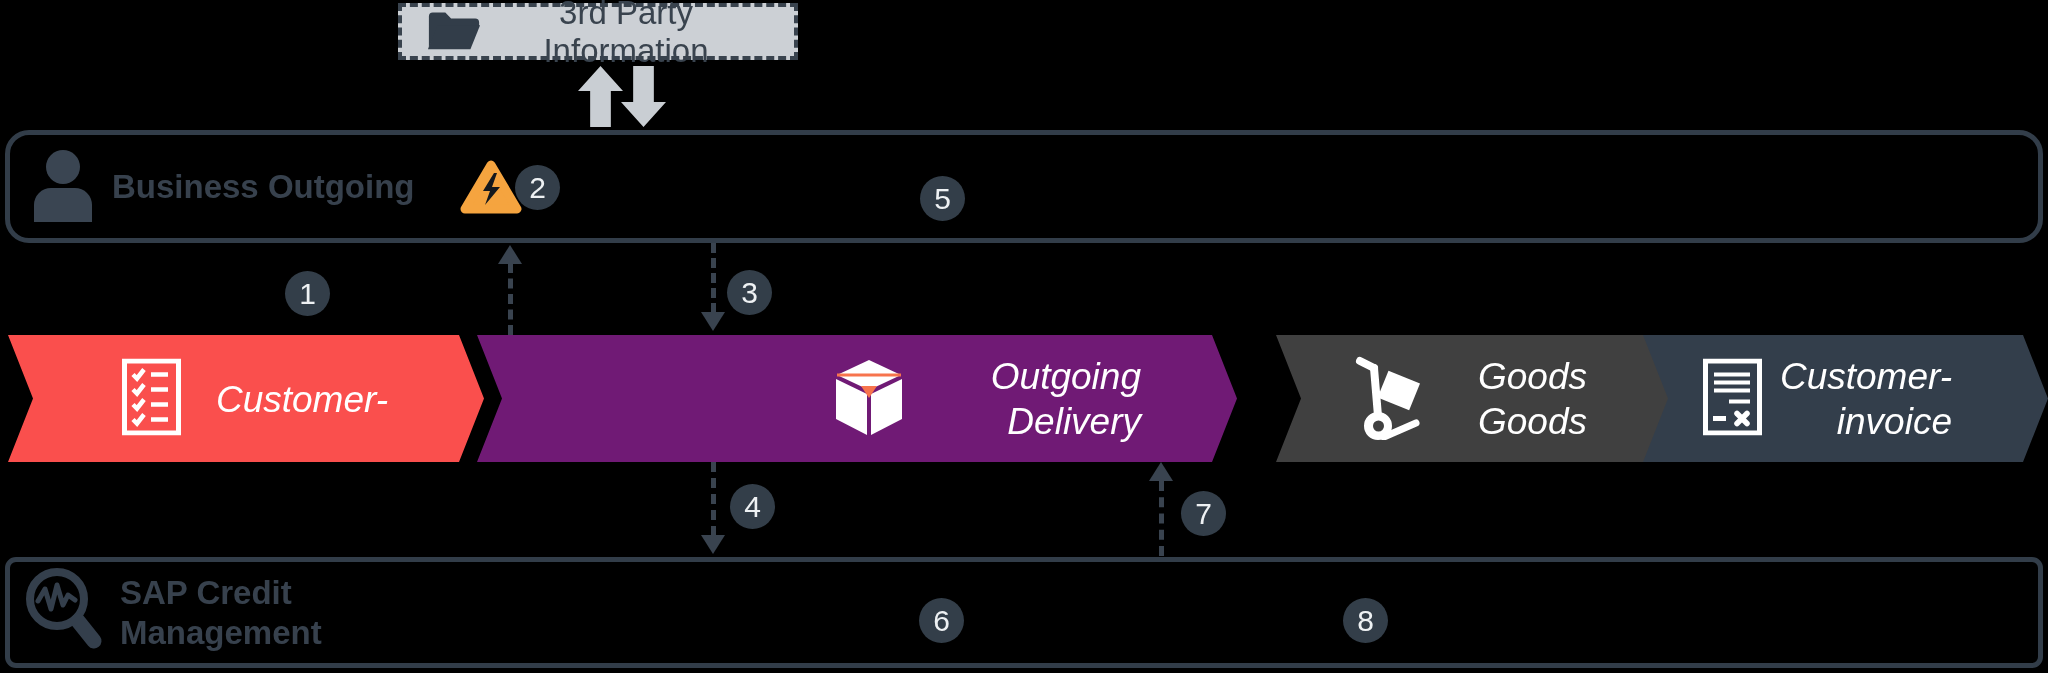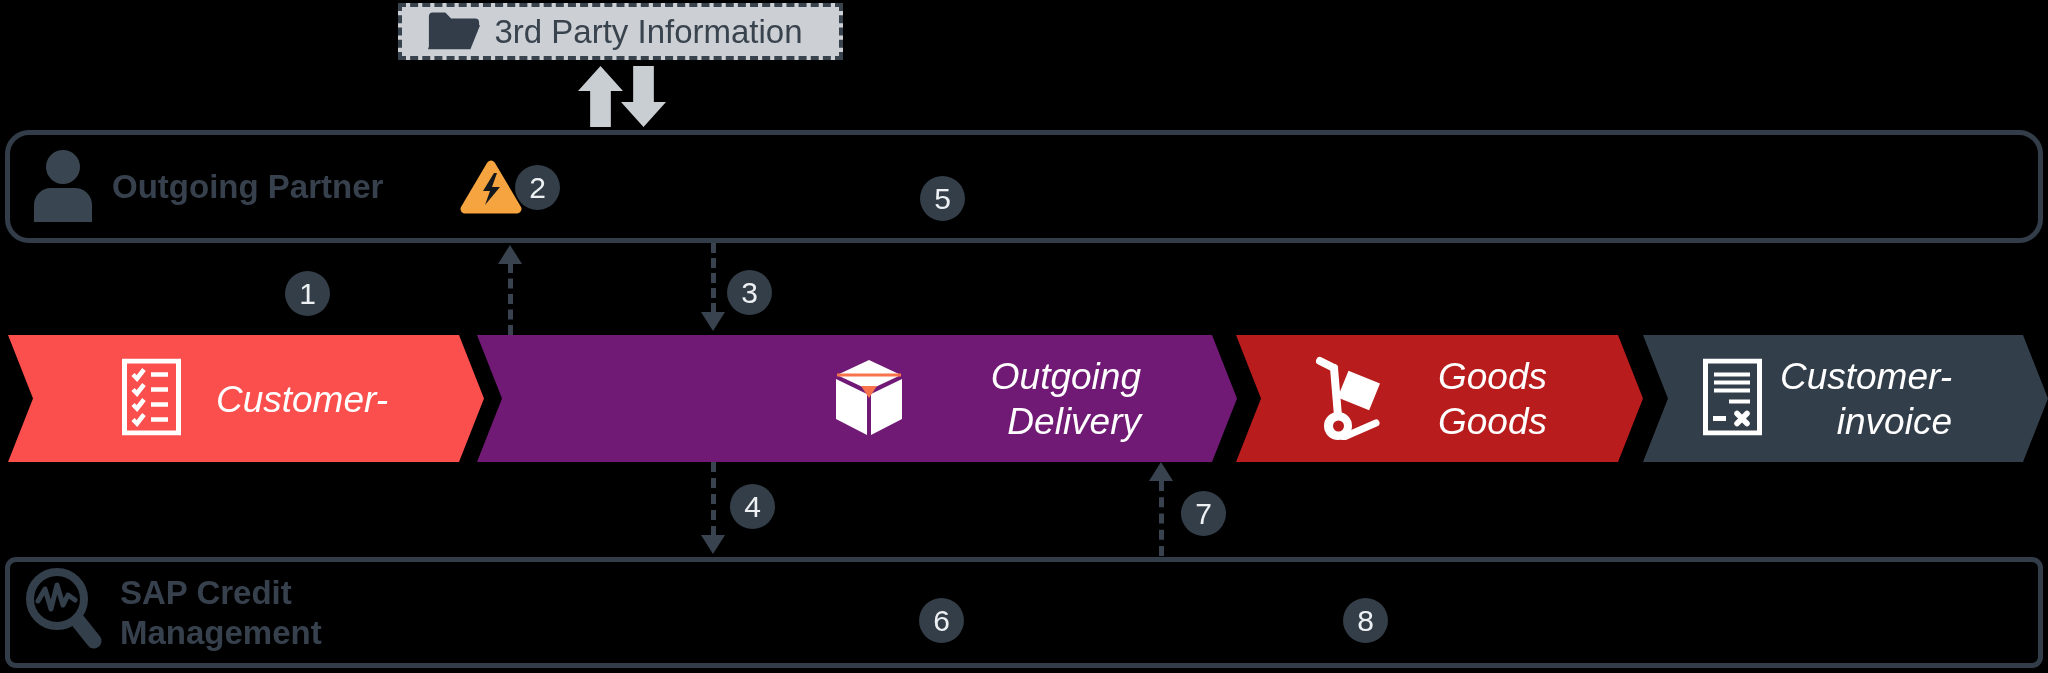--- a/index.html
+++ b/index.html
@@ -4,21 +4,21 @@
 <style>
   html,body{margin:0;padding:0;background:#000;}
   .canvas{
     position:relative;width:2048px;height:673px;background:#000;
     font-family:"Liberation Sans",sans-serif;overflow:hidden;
   }
   .abs{position:absolute;}
 
   
   .third-party{
-    left:398px;top:3px;width:445px;height:57px;box-sizing:border-box;
+    left:398px;top:3px;width:400px;height:57px;box-sizing:border-box;
     background:#ccd0d5;border:4px dashed #39434e;
     display:flex;align-items:center;padding:0 24px;
   }
   .third-party-label{flex:1;text-align:center;font-size:33px;color:#39434e;}
 
   
   .blockarrow{width:45px;height:61px;background:#c9ced3;}
   .blockarrow.up{
     left:578px;top:66px;
     clip-path:polygon(50% 0,100% 41%,73% 41%,73% 100%,27% 100%,27% 41%,0 41%);
@@ -38,21 +38,21 @@
   .band.sap{top:557px;height:111px;padding-left:8px;gap:12px;border-radius:11px;}
   .band-label{font-size:33px;line-height:40px;font-weight:bold;color:#37414d;white-space:nowrap;}
 
   
   .chev{
     top:335px;height:127px;
     clip-path:polygon(0 0,calc(100% - 25px) 0,100% 50%,calc(100% - 25px) 100%,0 100%,25px 50%);
   }
   .chev-1{left:8px;width:476px;background:#fa4f4d;}
   .chev-2{left:477px;width:760px;background:#701a75;}
-  .chev-3{left:1236px;width:407px;background:#b91c1c;}
+  .chev-3{left:1276px;width:407px;background:#404040;}
   .chev-4{left:1643px;width:405px;background:#333e4b;}
   .chev .step-icon{position:absolute;top:50%;transform:translateY(-50%);}
   .chev-1 .step-icon{left:114px;}
   .chev-2 .step-icon{left:356px;}
   .chev-3 .step-icon{left:72px;}
   .chev-4 .step-icon{left:60px;}
   .step-label{
     position:absolute;right:96px;top:50%;transform:translateY(-50%);
     text-align:right;color:#ffffff;font-size:37px;line-height:45px;white-space:nowrap;font-style:italic;
   }
@@ -96,21 +96,21 @@
   <div class="abs blockarrow down"></div>
 
   <div class="abs band bp">
     <span>
       <svg width="66" height="74" viewBox="0 0 66 74">
         <circle cx="33" cy="19" r="17" fill="#3a4552"></circle>
         <path d="M4 74 v-17 a17 17 0 0 1 17 -17 h24 a17 17 0 0 1 17 17 v17 Z" fill="#3a4552"></path>
       </svg>
     </span>
     <div class="band-label">
-      <div>Outgoing Partner</div>
+      <div>Business Outgoing</div>
     </div>
   </div>
 
   <div class="abs warn">
     <svg width="62" height="58" viewBox="0 0 62 58">
       <polygon points="31,7 57,51 5,51" fill="#f5a43f" stroke="#f5a43f" stroke-width="9" stroke-linejoin="round"></polygon>
       <path d="M34 15 L23 33 h7 L25 47 L40 29 h-8 L37 15 Z" fill="#14181d"></path>
     </svg>
   </div>
 

